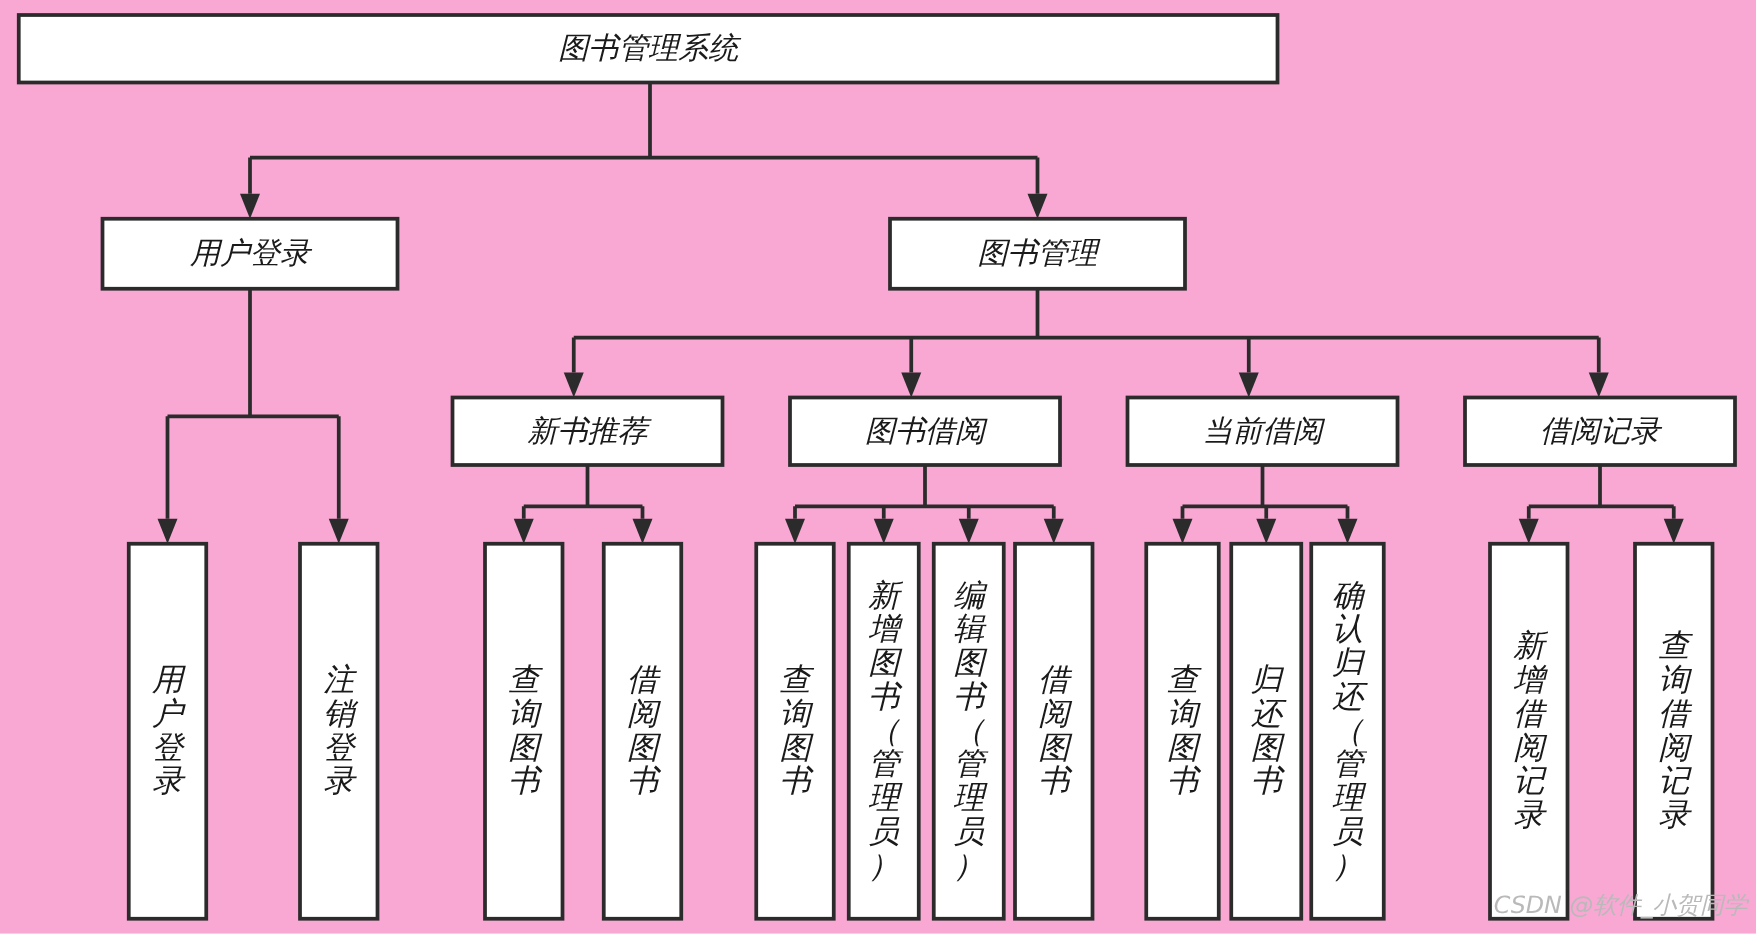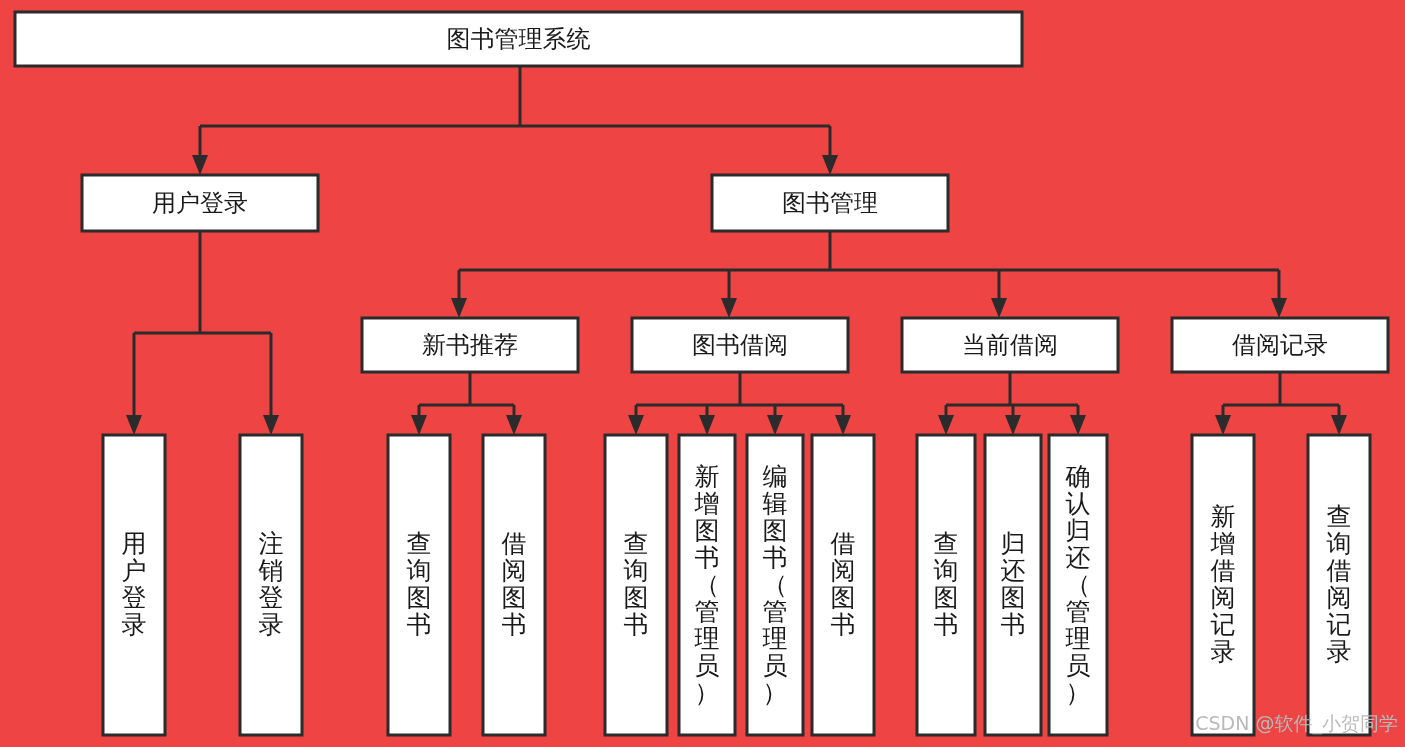--- a/index.html
+++ b/index.html
@@ -11,21 +11,22 @@
   body {
     width: 1405px;
     height: 747px;
     overflow: hidden;
     font-family: "DejaVu Sans", "Liberation Sans", sans-serif;
   }
   #diagram-root {
     position: relative;
     width: 1405px;
     height: 747px;
-    background: #ef4444;
+    background: #f9a8d4;
+    font-style: italic;
   }
   svg.diagram-canvas {
     position: absolute;
     top: 0;
     left: 0;
     width: 1405px;
     height: 747px;
     display: block;
   }
   .node-box {

